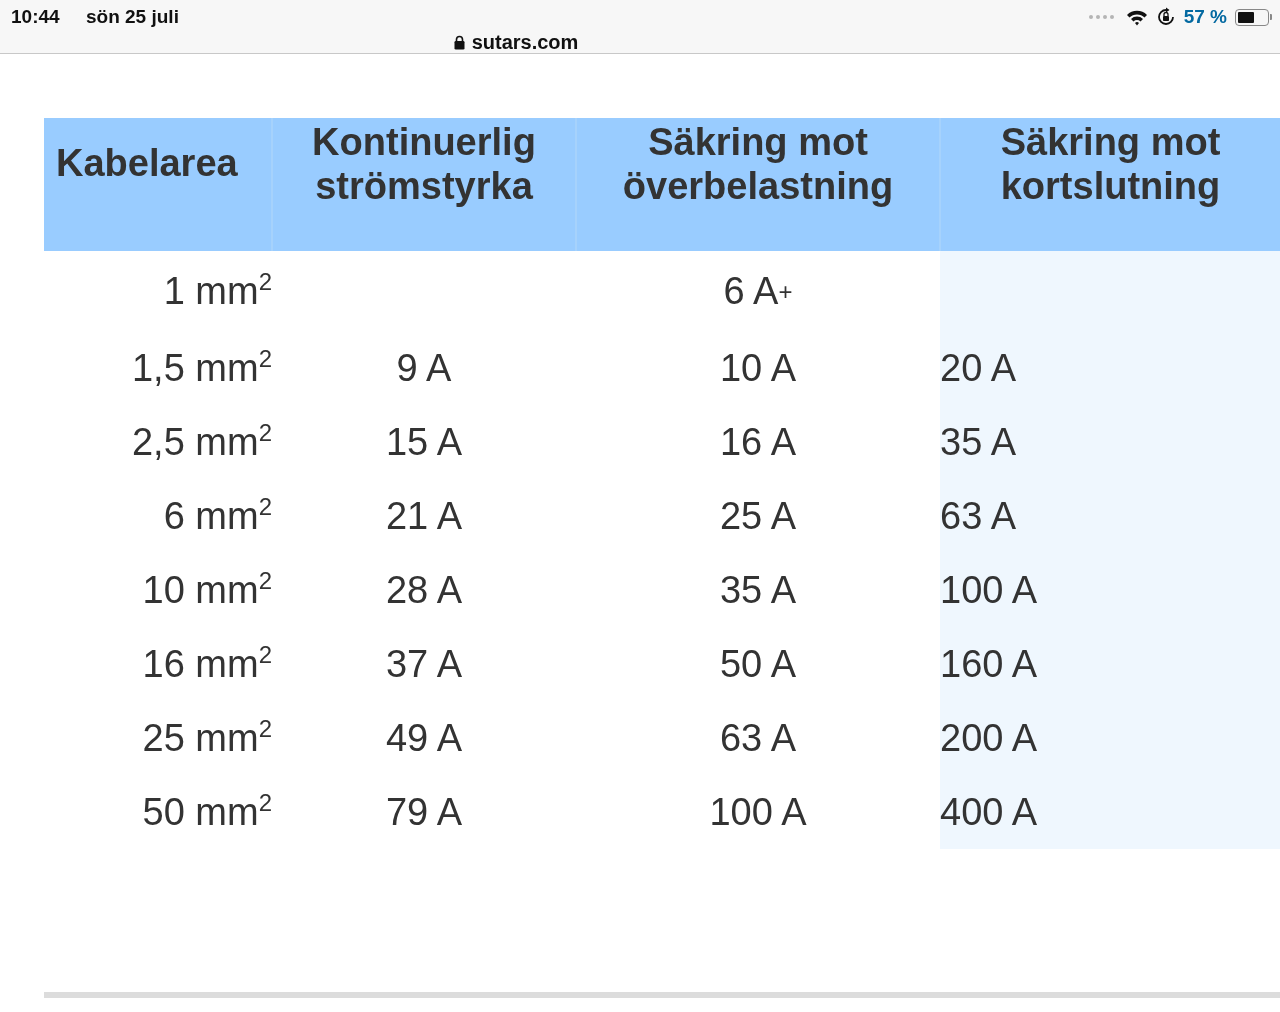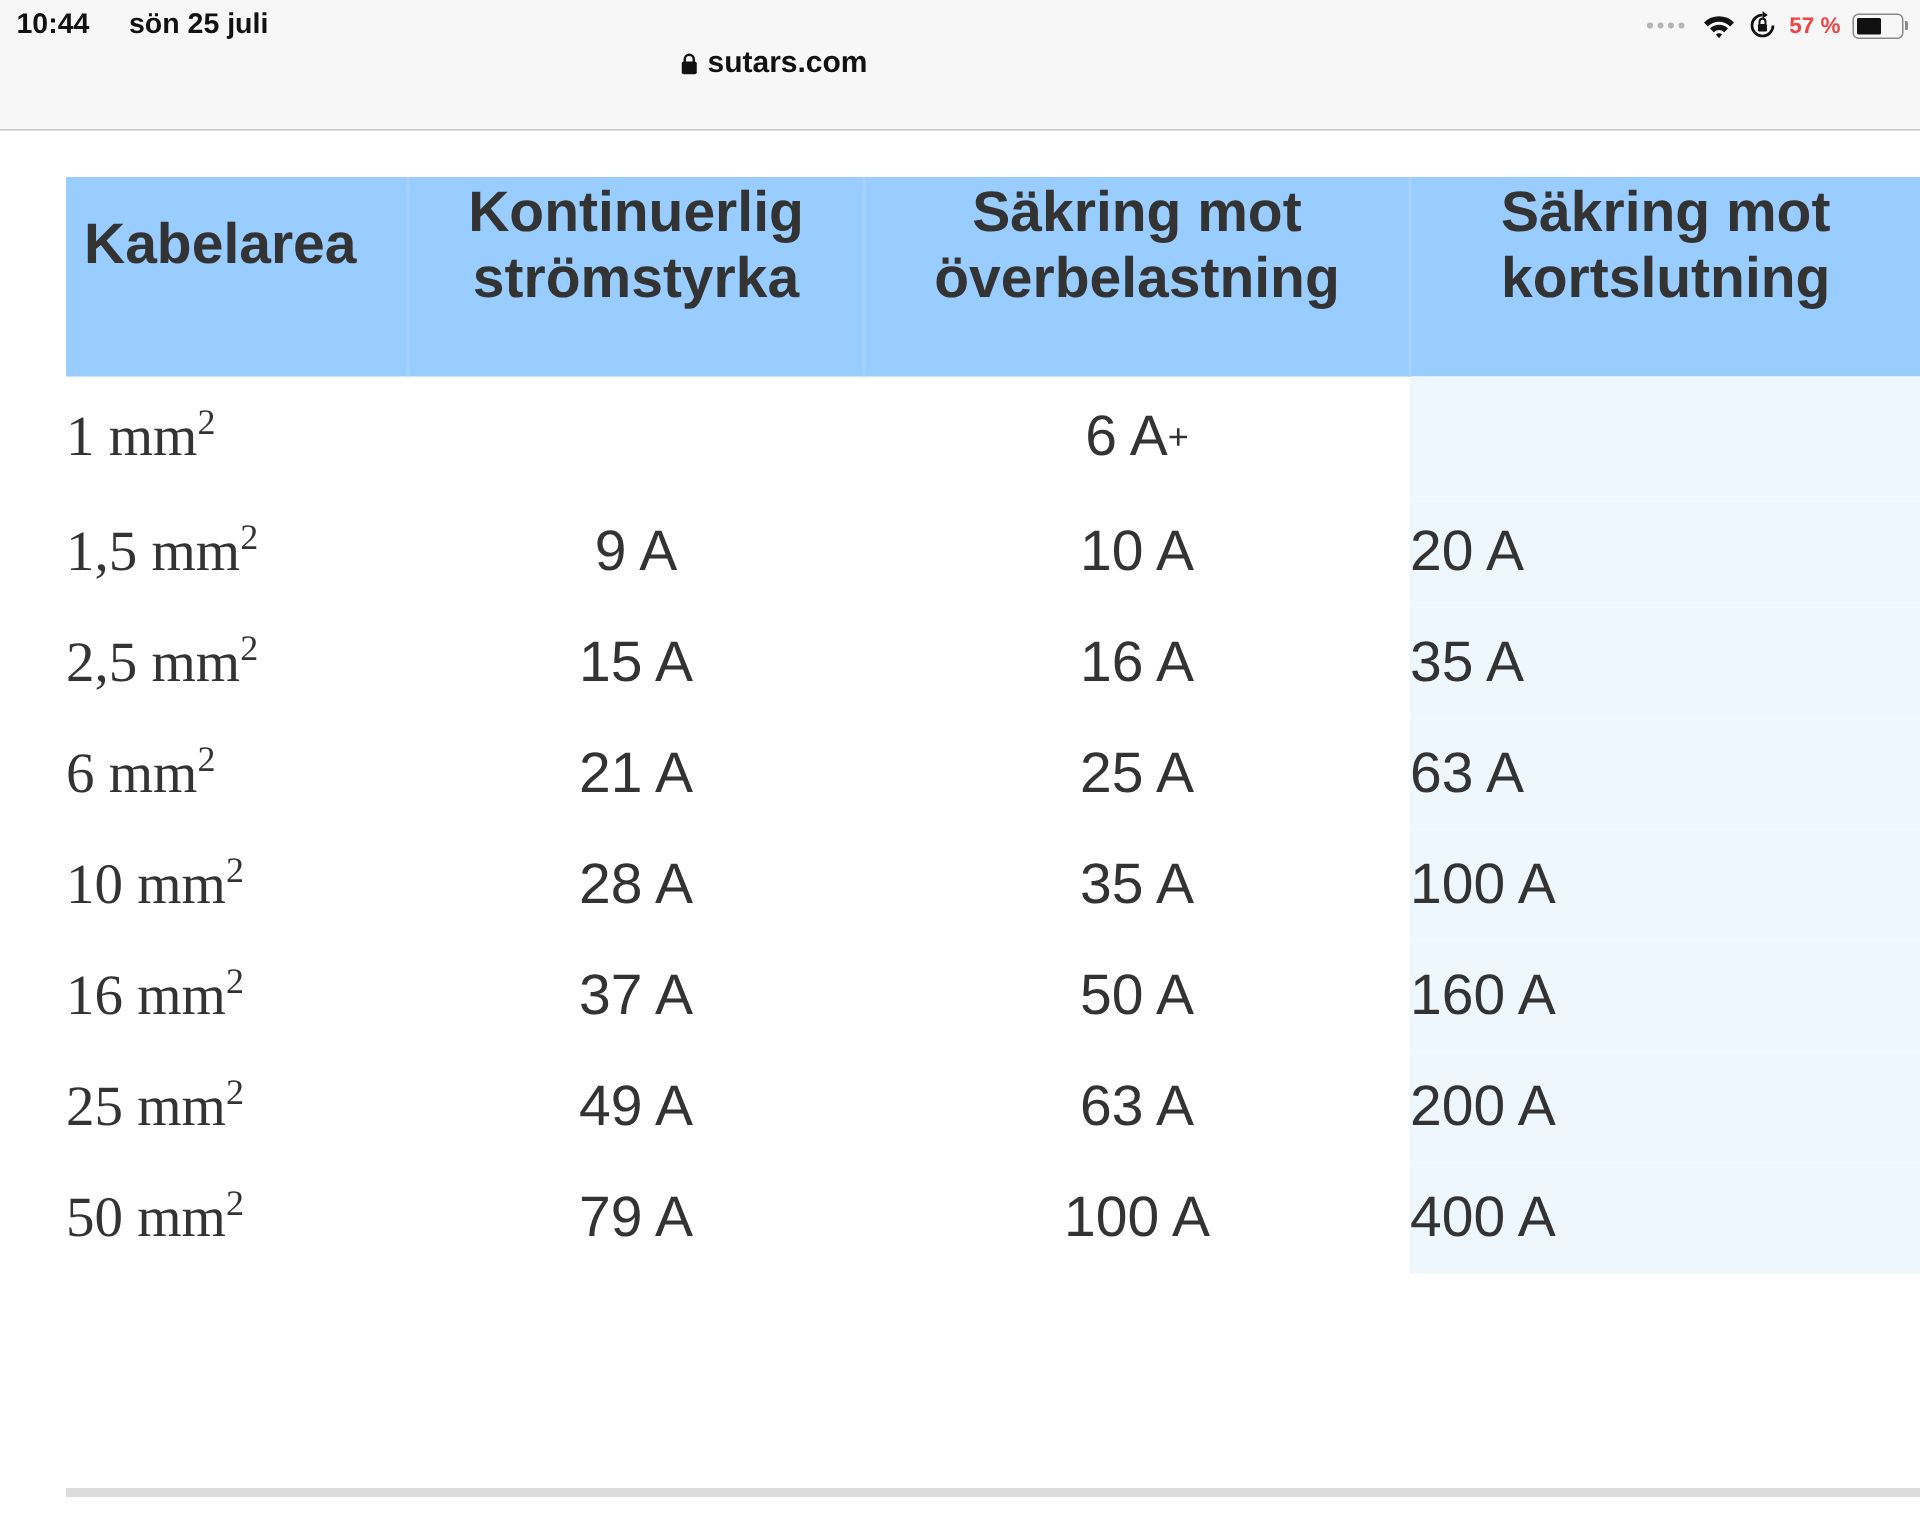--- a/index.html
+++ b/index.html
@@ -1,28 +1,28 @@
 <!DOCTYPE html>
 <html><head>
 <meta charset="utf-8">
 <style>
   * { box-sizing: border-box; margin: 0; padding: 0; }
   html, body { width: 1280px; height: 1012px; overflow: hidden; background: #ffffff; }
   body { font-family: "Liberation Sans", sans-serif; color: #333333; position: relative; }
 
   .status-bar {
-    position: absolute; left: 0; top: 0; width: 1280px; height: 87px;
+    position: absolute; left: 0; top: 0; width: 1280px; height: 54px;
     background: #f7f7f7; border-bottom: 1px solid #c8c8c8;
   }
   .sb-time { position: absolute; left: 11px; top: 6px; font-size: 19px; font-weight: bold; color: #111; }
   .sb-date { position: absolute; left: 86px; top: 6px; font-size: 19px; font-weight: bold; color: #111; }
   .sb-right { position: absolute; right: 8px; top: 5px; height: 24px; display: flex; align-items: center; gap: 8px; }
   .sb-dots { display: flex; gap: 3px; margin-right: 4px; }
   .sb-dots span { width: 4px; height: 4px; border-radius: 50%; background: #b5b5b5; display: inline-block; }
-  .sb-pct { font-size: 15px; font-weight: bold; color: #ef4444; }
+  .sb-pct { font-size: 19px; font-weight: bold; color: #0369a1; }
   .battery { display: flex; align-items: center; }
   .battery-body { width: 34px; height: 17px; border: 1.5px solid #888; border-radius: 4px; padding: 2px; }
   .battery-fill { height: 100%; background: #111; border-radius: 1px; }
   .battery-tip { width: 2px; height: 6px; background: #888; margin-left: 1px; border-radius: 0 1px 1px 0; }
 
   .url-bar { position: absolute; left: 0; top: 31px; width: 1032px; text-align: center; display: flex; justify-content: center; align-items: center; gap: 7px; }
   .url-text { font-size: 20px; font-weight: bold; color: #111; }
 
   .table-wrap { position: absolute; left: 44px; top: 118px; width: 1236px; }
   table { border-collapse: collapse; width: 1236px; table-layout: fixed; }
@@ -30,21 +30,21 @@
     background: #99ccff; color: #333; font-size: 38px; font-weight: bold;
     line-height: 44px; vertical-align: top; padding-top: 2px; height: 133px;
     text-align: center; border-right: 2px solid #a6d2fc; margin-left: 41px;
   }
   th:last-child { border-right: none; }
   th.col-0 { text-align: left; padding-left: 12px; padding-top: 23px; }
   td {
     font-size: 38px; height: 74px; color: #333; vertical-align: middle;
     white-space: nowrap;
   }
-  td.c0 { text-align: left; padding-left: 0; font-family: Liberation Serif, serif; }
+  td.c0 { text-align: right; padding-left: 0; }
   td.c1 { text-align: center; }
   td.c2 { text-align: center; }
   td.c3 { text-align: left; background: #eff7fe; }
   sup.sq { font-size: 24px; vertical-align: 14px; line-height: 0; }
   sup.plus { font-size: 24px; vertical-align: 4px; line-height: 0; }
   tr.first-row td { height: 80px; }
   .bottom-rule { position: absolute; left: 44px; top: 992px; width: 1236px; height: 6px; background: #dcdcdc; }
 </style>
 </head>
 <body>

